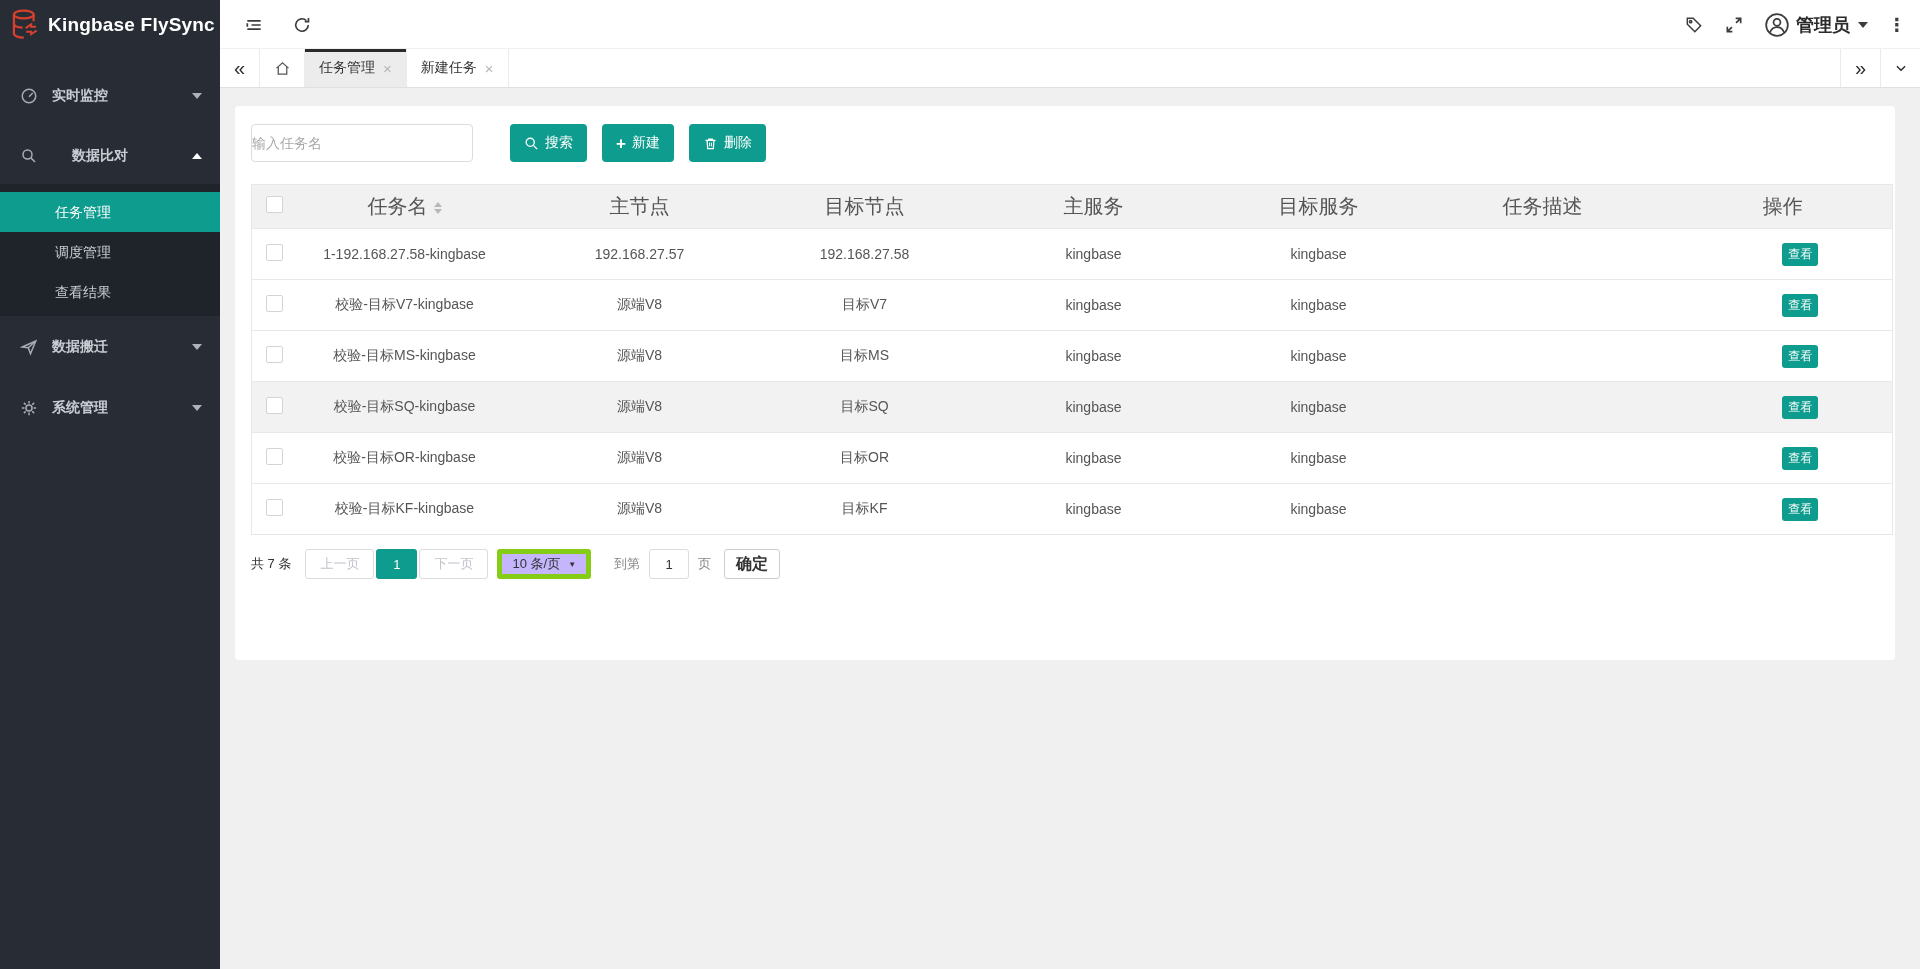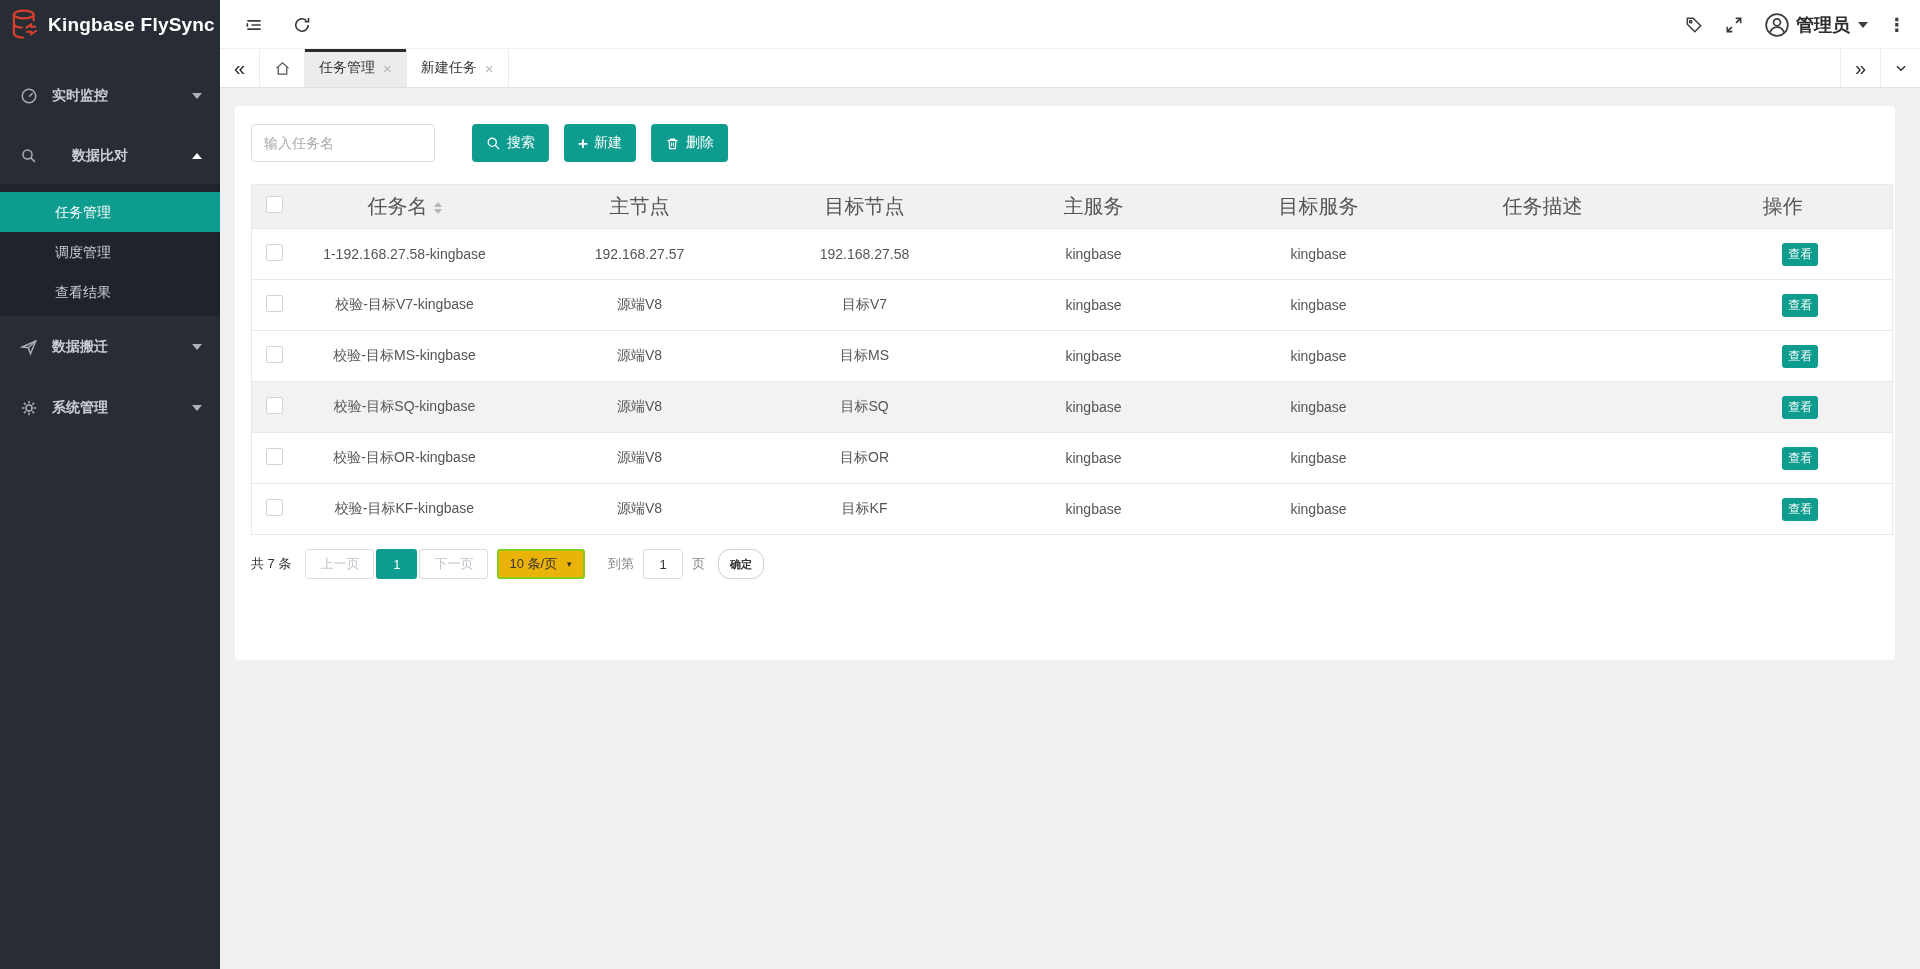--- a/index.html
+++ b/index.html
@@ -52,22 +52,22 @@
   .tabbar-spacer { flex:1; }
   .tab-ctl.right { border-right:none; border-left:1px solid #ebebeb; }
   .tab-ctl svg { width:14px; height:14px; }
 
   
   .main { position:absolute; left:220px; top:88px; width:1700px; height:881px; background:#f0f0f0; }
   .card { position:absolute; left:15px; top:18px; width:1660px; height:554px; background:#fff;
     border-radius:4px; padding:18px 3px 0 16px; }
 
   .toolbar { display:flex; align-items:center; height:38px; }
-  .search-input { width:184px; height:38px; border:1px solid #dcdcdc; border-radius:4px;
-    padding:0 12px; font-size:14px; color:#333; outline:none;
+  .search-input { width:222px; height:38px; border:1px solid #dcdcdc; border-radius:4px;
+    padding:0 0; font-size:14px; color:#333; outline:none;
     font-family:"Liberation Sans","DejaVu Sans",sans-serif; }
   .search-input::placeholder { color:#a8a8a8; }
   .btn { height:38px; background:#0d9c8d; color:#fff; border:none; border-radius:4px;
     font-size:14px; display:flex; align-items:center; justify-content:center; gap:6px;
     cursor:pointer; padding:0 14px; font-family:inherit; }
   .btn svg { width:15px; height:15px; }
   .btn.search-btn { margin-left:37px; }
   .btn.mleft { margin-left:15px; }
   .plus-glyph { font-size:17px; font-weight:bold; line-height:1; }
 
@@ -88,29 +88,29 @@
   .view-btn { display:inline-block; min-width:34px; padding:3px 6px; background:#0d9c8d; color:#fff;
     font-size:12px; border:none; border-radius:3px; cursor:pointer; font-family:inherit;margin-left:35px; }
 
   
   .pager { display:flex; align-items:center; margin-top:14px; font-size:13px; color:#333; }
   .pg-total { margin-right:14px; }
   .pg-btn { height:30px; line-height:28px; border:1px solid #dcdcdc; border-radius:3px;
     background:#fff; color:#c0c4cc; padding:0 14px; font-size:13px; cursor:pointer; font-family:inherit; }
   .pg-cur { height:30px; width:41px; margin:0 2px; border:none; border-radius:3px;
     background:#0d9c8d; color:#fff; font-size:13px; cursor:pointer; font-family:inherit; }
-  .pg-size { height:30px; margin-left:9px; border:2px solid #84cc16; border-radius:3px; background:#eab308;
+  .pg-size { height:30px; margin-left:9px; border:5px solid #84cc16; border-radius:3px; background:#c4b5fd;
     display:flex; align-items:center; padding:0 10px; gap:8px; color:#333; cursor:pointer; }
   .pg-size .sel-caret { font-size:8px; color:#333; }
   .pg-goto-label { margin-left:23px; color:#888; }
   .pg-goto-input { width:40px; height:30px; border:1px solid #dcdcdc; border-radius:3px;
     text-align:center; font-size:13px; color:#333; margin:0 9px; outline:none; font-family:inherit; }
   .pg-page-label { color:#888; }
-  .pg-ok { height:30px; margin-left:13px; border:1px solid #cfcfcf; border-radius:12px; background:#fff;
-    color:#333; padding:0 11px; font-size:11px; font-weight:bold; cursor:pointer; font-family:inherit; }
+  .pg-ok { height:30px; margin-left:13px; border:1px solid #cfcfcf; border-radius:3px; background:#fff;
+    color:#333; padding:0 11px; font-size:16px; font-weight:bold; cursor:pointer; font-family:inherit; }
 
   svg { display:block; }
 </style>
 </head>
 <body>
 
 <div class="sidebar">
   <div class="logo">
     <span>
       <svg width="30" height="32" viewBox="0 0 24 26" fill="none" stroke="#d8402e" stroke-width="1.8">

